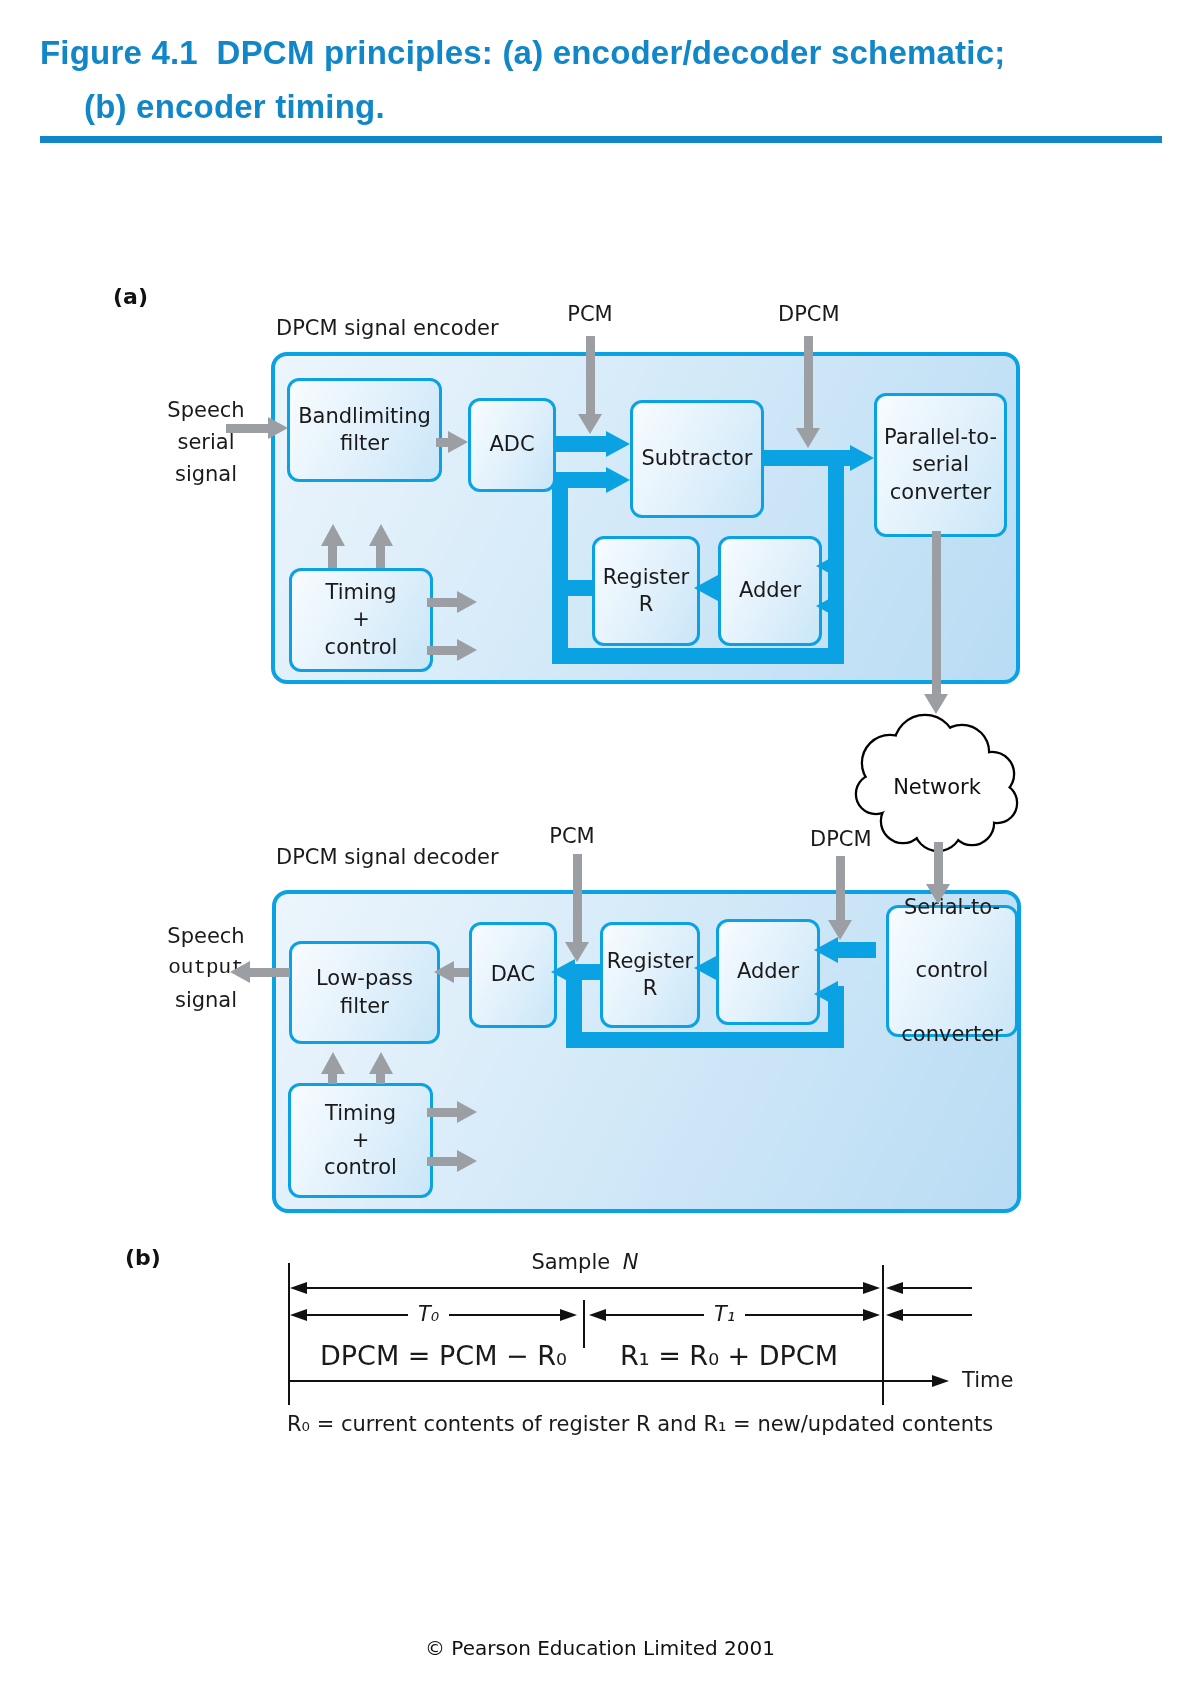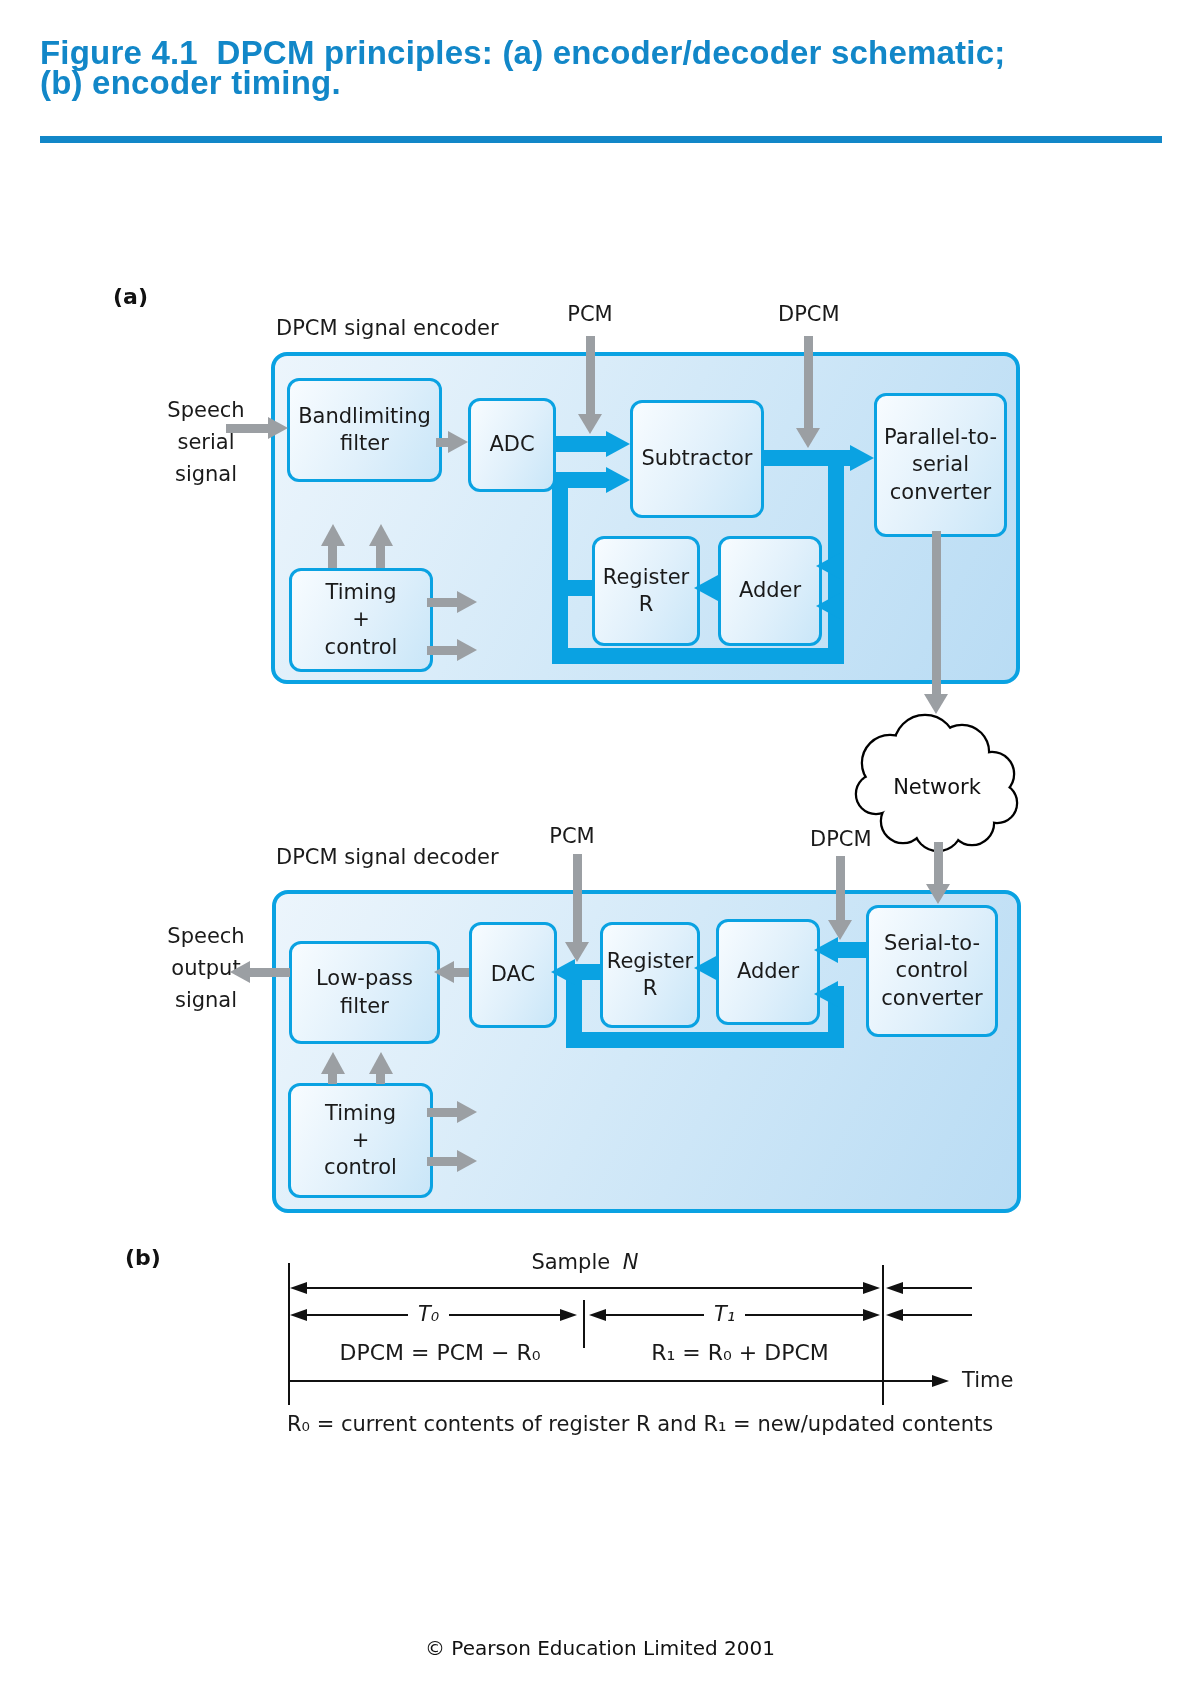--- a/index.html
+++ b/index.html
@@ -23,33 +23,33 @@
   .tri{position:absolute;width:0;height:0;z-index:4;}
   .tri.br{border-left:24px solid var(--blue);border-top:13px solid transparent;border-bottom:13px solid transparent;}
   .tri.bl{border-right:24px solid var(--blue);border-top:13px solid transparent;border-bottom:13px solid transparent;}
   .tri.gr{border-left:20px solid var(--gray);border-top:11px solid transparent;border-bottom:11px solid transparent;}
   .tri.gl{border-right:20px solid var(--gray);border-top:11px solid transparent;border-bottom:11px solid transparent;}
   .tri.gd{border-top:20px solid var(--gray);border-left:12px solid transparent;border-right:12px solid transparent;}
   .tri.gu{border-bottom:22px solid var(--gray);border-left:12px solid transparent;border-right:12px solid transparent;}
   .tri.kr{border-left:17px solid #111;border-top:6px solid transparent;border-bottom:6px solid transparent;z-index:5;}
   .tri.kl{border-right:17px solid #111;border-top:6px solid transparent;border-bottom:6px solid transparent;z-index:5;}
   .ital{font-style:italic;}
-  .eq{position:absolute;font-size:22px;text-align:center;white-space:nowrap;}
+  .eq{position:absolute;font-size:27px;text-align:left;white-space:nowrap;}
   .tlabel{position:absolute;font-size:21px;font-style:italic;text-align:center;background:#fff;z-index:6;padding:0 10px;}
   .footnote{position:absolute;font-size:21px;white-space:nowrap;}
   .footer{position:absolute;left:0;top:1636px;width:1200px;text-align:center;font-size:20px;color:#111;}
   svg text{font-family:"DejaVu Sans","Liberation Sans",sans-serif;}
 </style>
 </head>
 <body>
 
 <div id="page">
 
   <div class="title" style="top:34px;">Figure 4.1&nbsp;&nbsp;DPCM principles: (a) encoder/decoder schematic;</div>
-  <div class="title" style="top:64px;">(b) encoder timing.</div>
+  <div class="title" style="top:88px;margin-left:44px;">(b) encoder timing.</div>
   <div class="rule"></div>
 
   <div class="panel-label" style="left:113px;top:284px;">(a)</div>
 
   <div class="lab" style="left:276px;top:316px;">DPCM signal encoder</div>
   <div class="lab c" style="left:560px;top:302px;width:60px;">PCM</div>
   <div class="lab c" style="left:778px;top:302px;width:60px;">DPCM</div>
 
   <div class="outerbox" style="left:271px;top:352px;width:741px;height:324px;"></div>
 
@@ -149,40 +149,40 @@
   <div class="gline" style="left:934px;top:842px;width:9px;height:44px;"></div>
   <div class="tri gd" style="left:926px;top:884px;"></div>
 
   <div class="lab" style="left:276px;top:845px;">DPCM signal decoder</div>
   <div class="lab c" style="left:542px;top:824px;width:60px;">PCM</div>
   <div class="lab c" style="left:810px;top:827px;width:60px;">DPCM</div>
 
   <div class="outerbox" style="left:272px;top:890px;width:741px;height:315px;"></div>
 
   <div class="lab c" style="left:158px;top:924px;width:96px;">Speech</div>
-  <div class="lab c" style="left:158px;top:956px;width:96px;">output</div>
+  <div class="lab c" style="left:158px;top:956px;width:96px;font-family:Liberation Mono, monospace;">output</div>
   <div class="lab c" style="left:158px;top:988px;width:96px;">signal</div>
   <div class="gline" style="left:250px;top:968px;width:40px;height:9px;"></div>
   <div class="tri gl" style="left:230px;top:961px;"></div>
 
   <div class="box" style="left:289px;top:924px;width:145px;height:97px;margin-top:17px;">
     <div>Low-pass</div>
     <div>filter</div>
   </div>
   <div class="box" style="left:469px;top:922px;width:82px;height:100px;">
     <div>DAC</div>
   </div>
   <div class="box" style="left:600px;top:922px;width:94px;height:100px;">
     <div>Register</div>
     <div>R</div>
   </div>
   <div class="box" style="left:716px;top:919px;width:98px;height:100px;">
     <div>Adder</div>
   </div>
-  <div class="box" style="left:866px;top:905px;width:126px;height:126px;">
+  <div class="box" style="left:886px;top:905px;width:126px;height:126px;gap:36px;">
     <div>Serial-to-</div>
     <div>control</div>
     <div>converter</div>
   </div>
   <div class="box" style="left:288px;top:1083px;width:139px;height:109px;">
     <div>Timing</div>
     <div>+</div>
     <div>control</div>
   </div>
 

